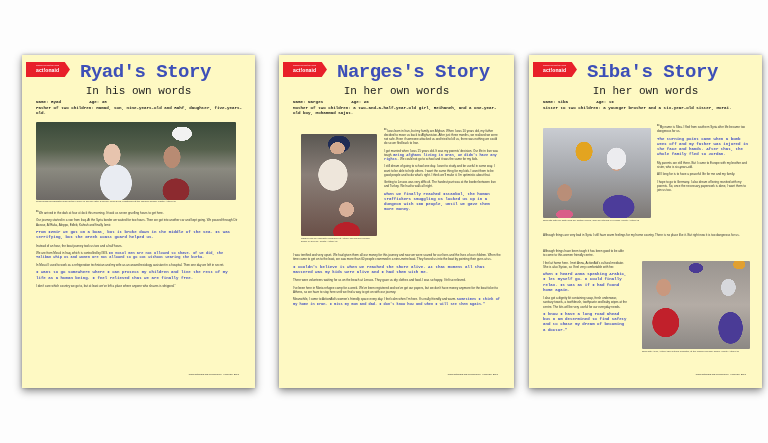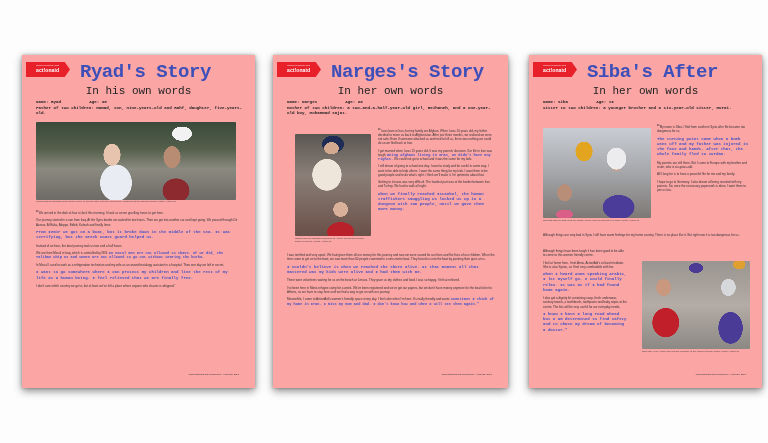--- a/index.html
+++ b/index.html
@@ -1,25 +1,25 @@
 <!DOCTYPE html>
 <html><head>
 <meta charset="utf-8">
 <style>
   * { box-sizing: border-box; margin: 0; padding: 0; }
   html, body { width: 768px; height: 443px; background: #fdfdfd; overflow: hidden; }
   body { position: relative; font-family: "Liberation Sans", sans-serif; }
 
   .page {
-    position: absolute; top: 55px; height: 333px; background: #fca5a5;
+    position: absolute; top: 55px; height: 333px; background: #fef9c3;
     box-shadow: 0 3px 8px rgba(0,0,0,0.45), 0 0 3px rgba(0,0,0,0.25);
     overflow: hidden;
   }
   #p1 { left: 22px; width: 233px; }
-  #p2 { left: 273px; width: 235px; }
+  #p2 { left: 279px; width: 235px; }
   #p3 { left: 529px; width: 233px; }
 
   .logo {
     position: absolute; top: 7px; left: 4px; width: 44px; height: 15px;
     background: #e8202a; color: #fff; font-family: "Liberation Sans", sans-serif;
     padding: 2px 0 0 10px; clip-path: polygon(0 0, 88% 0, 100% 50%, 88% 100%, 0 100%);
   }
   .logo .tag { font-size: 2.4px; display: block; line-height: 3px; opacity: .9; }
   .logo .brand { font-size: 5px; font-weight: bold; display: block; line-height: 6px; letter-spacing: .1px; }
 
@@ -155,21 +155,21 @@
     <p><span>Meanwhile, I come to ActionAid's women's friendly space every day. I feel calm when I'm here. It's really friendly and warm.</span> <span class="hl-inline">Sometimes I think of my home in Iran. I miss my mom and dad. I don't know how and when I will see them again."</span></p>
   </div>
   <div class="footer">www.actionaid.org.uk/refugees - February 2016</div>
 </div>
 
 <div class="page" id="p3">
   <div class="logo">
     <span class="tag">women know the goal</span>
     <span class="brand">act!onaid</span>
   </div>
-  <div class="title">Siba's After</div>
+  <div class="title">Siba's Story</div>
   <div class="subtitle">In her own words</div>
   <div class="meta">
     <span>Name: Siba</span><span class="age">Age: 19</span><br>
     <span>Sister to two children: a younger brother and a six-year-old sister, Morai.</span>
   </div>
   <div class="photo ph-siba1" style="top:73px;left:14px;width:108px;height:90px;"></div>
   <div class="caption" style="top:165px;left:14px;width:108px;">Siba sits with her sister and her brother Morai, who are staying in a camp. Photo: ActionAid</div>
   <div class="body" style="top:70px;left:128px;width:92px;">
     <p><span class="quote-mark">“</span><span>My name is Siba. I fled from southern Syria after life became too dangerous for us.</span></p>
     <p class="hl">The turning point came when a bomb went off and my father was injured in the face and hands. After that, the whole family fled to Jordan.</p>

